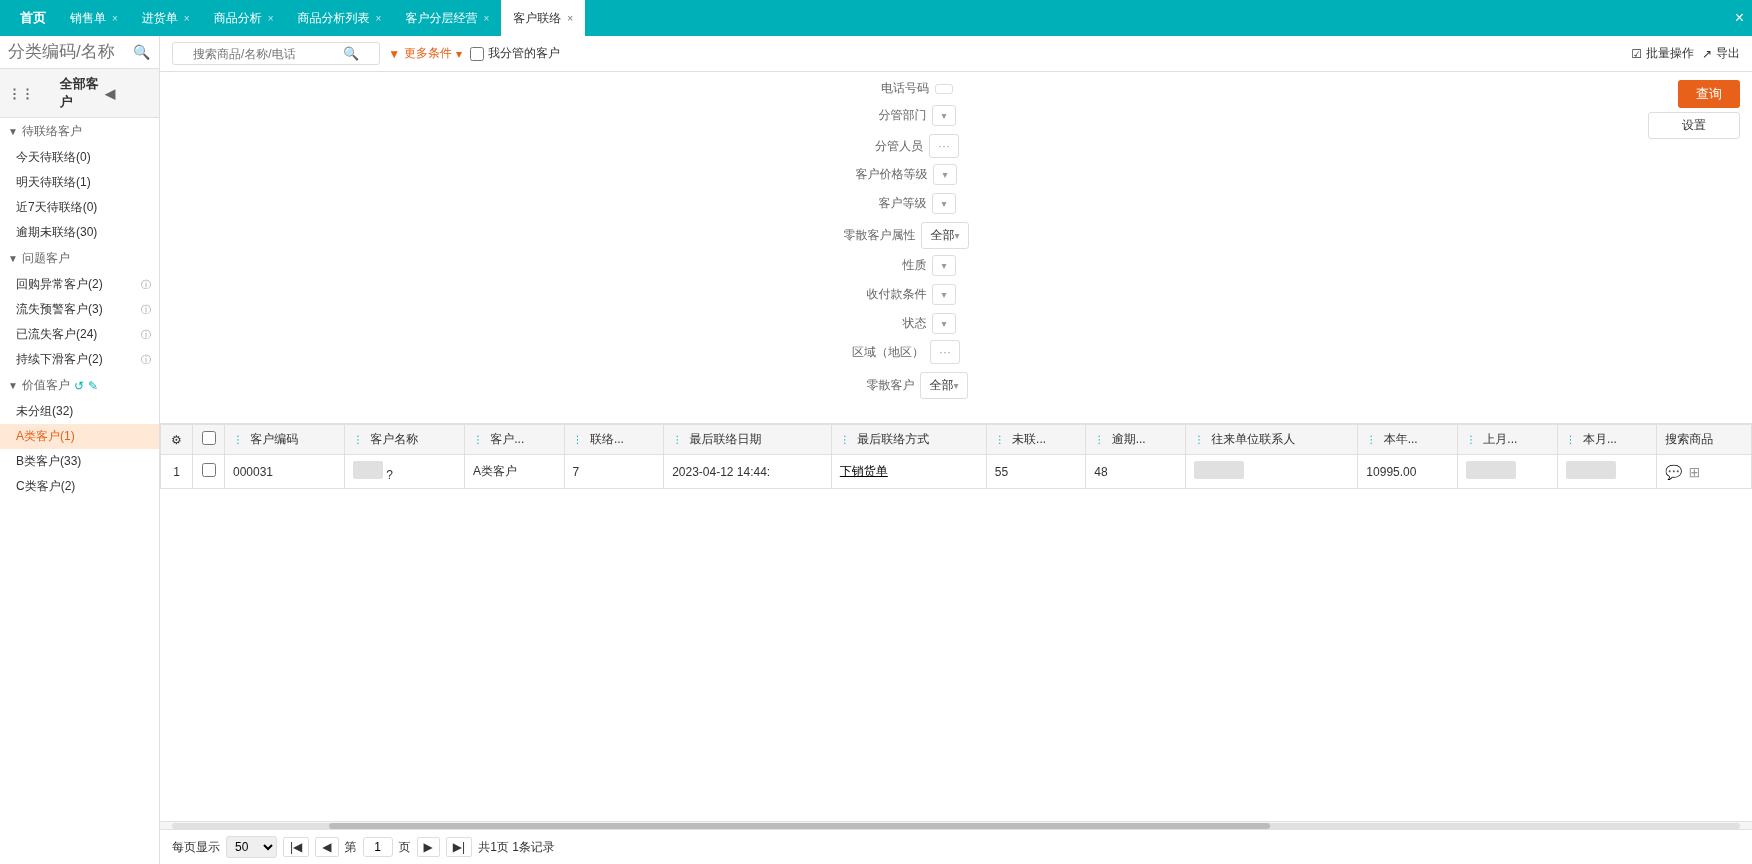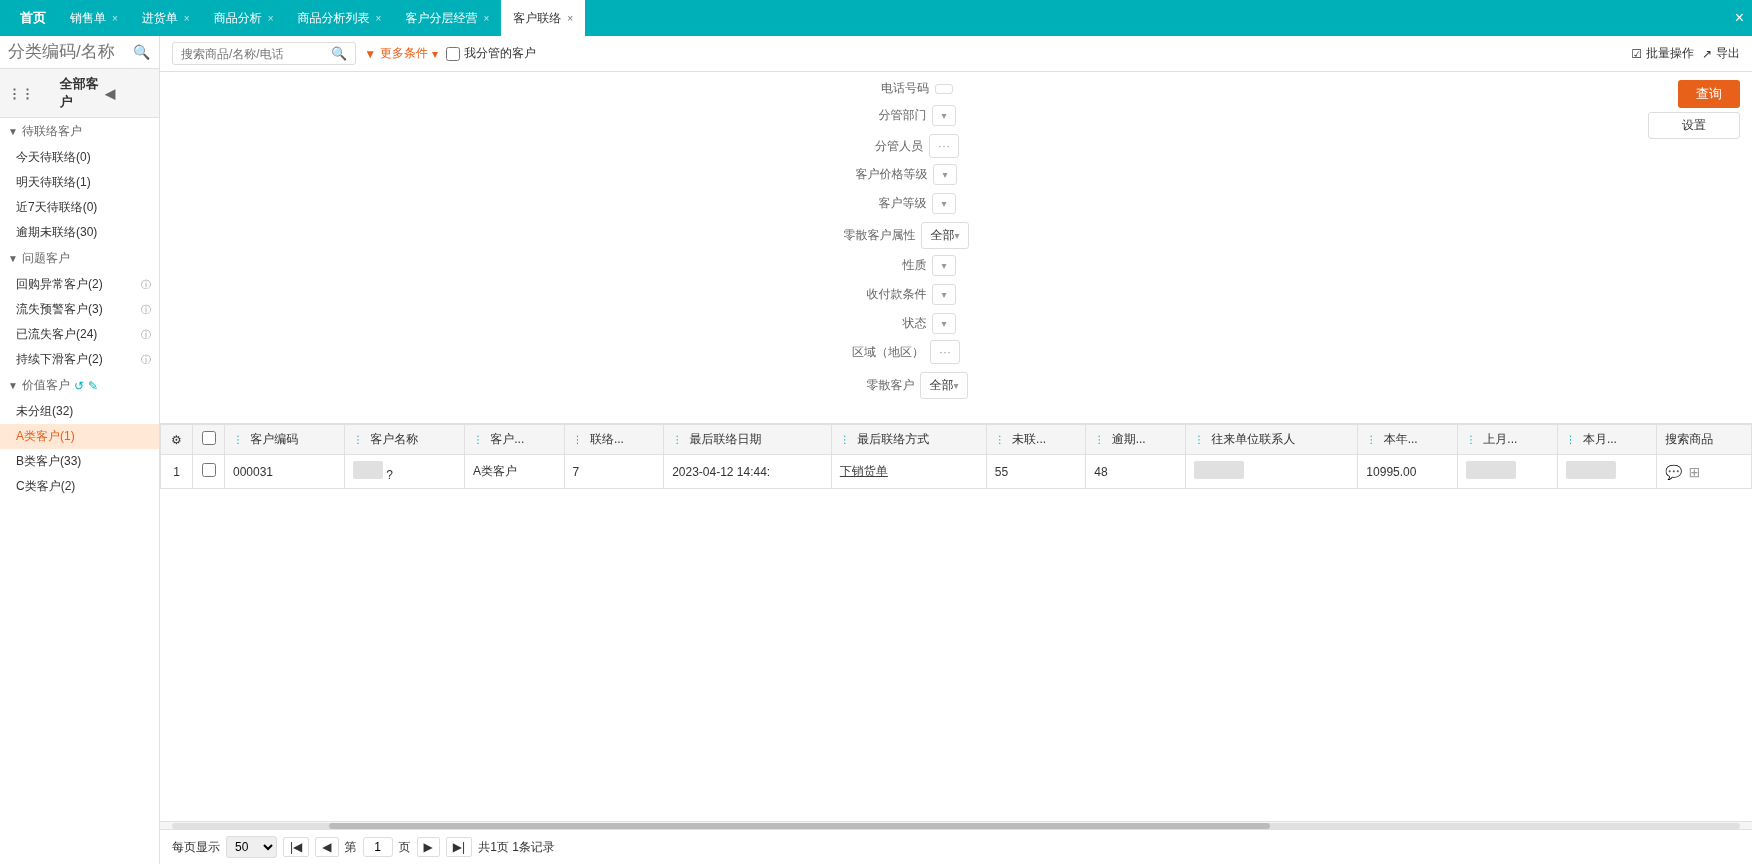--- a/index.html
+++ b/index.html
@@ -126,21 +126,21 @@
       display: flex;
       align-items: center;
       border-bottom: 1px solid #e0e0e0;
       gap: 8px;
     }
     .filter-search {
       display: flex;
       align-items: center;
       border: 1px solid #ddd;
       border-radius: 3px;
-      padding: 3px 8px;
+      padding: 3px 20px;
       background: #fff;
       min-width: 180px;
     }
     .filter-search input {
       border: none;
       outline: none;
       font-size: 12px;
       color: #999;
       width: 140px;
     }
@@ -278,21 +278,21 @@
       color: #00b0b9;
       font-size: 10px;
       margin-right: 4px;
     }
     table td {
       border: 1px solid #e0e0e0;
       padding: 6px 8px;
       color: #333;
       white-space: nowrap;
     }
-    .link-text { color: #404040; cursor: pointer; text-decoration: underline; }
+    .link-text { color: #000000; cursor: pointer; text-decoration: underline; }
     .action-icons { display: flex; gap: 6px; }
     .action-icon { color: #999; cursor: pointer; font-size: 14px; }
     
     
     .table-footer {
       background: #fff;
       border-top: 1px solid #e0e0e0;
       padding: 6px 12px;
       display: flex;
       align-items: center;

